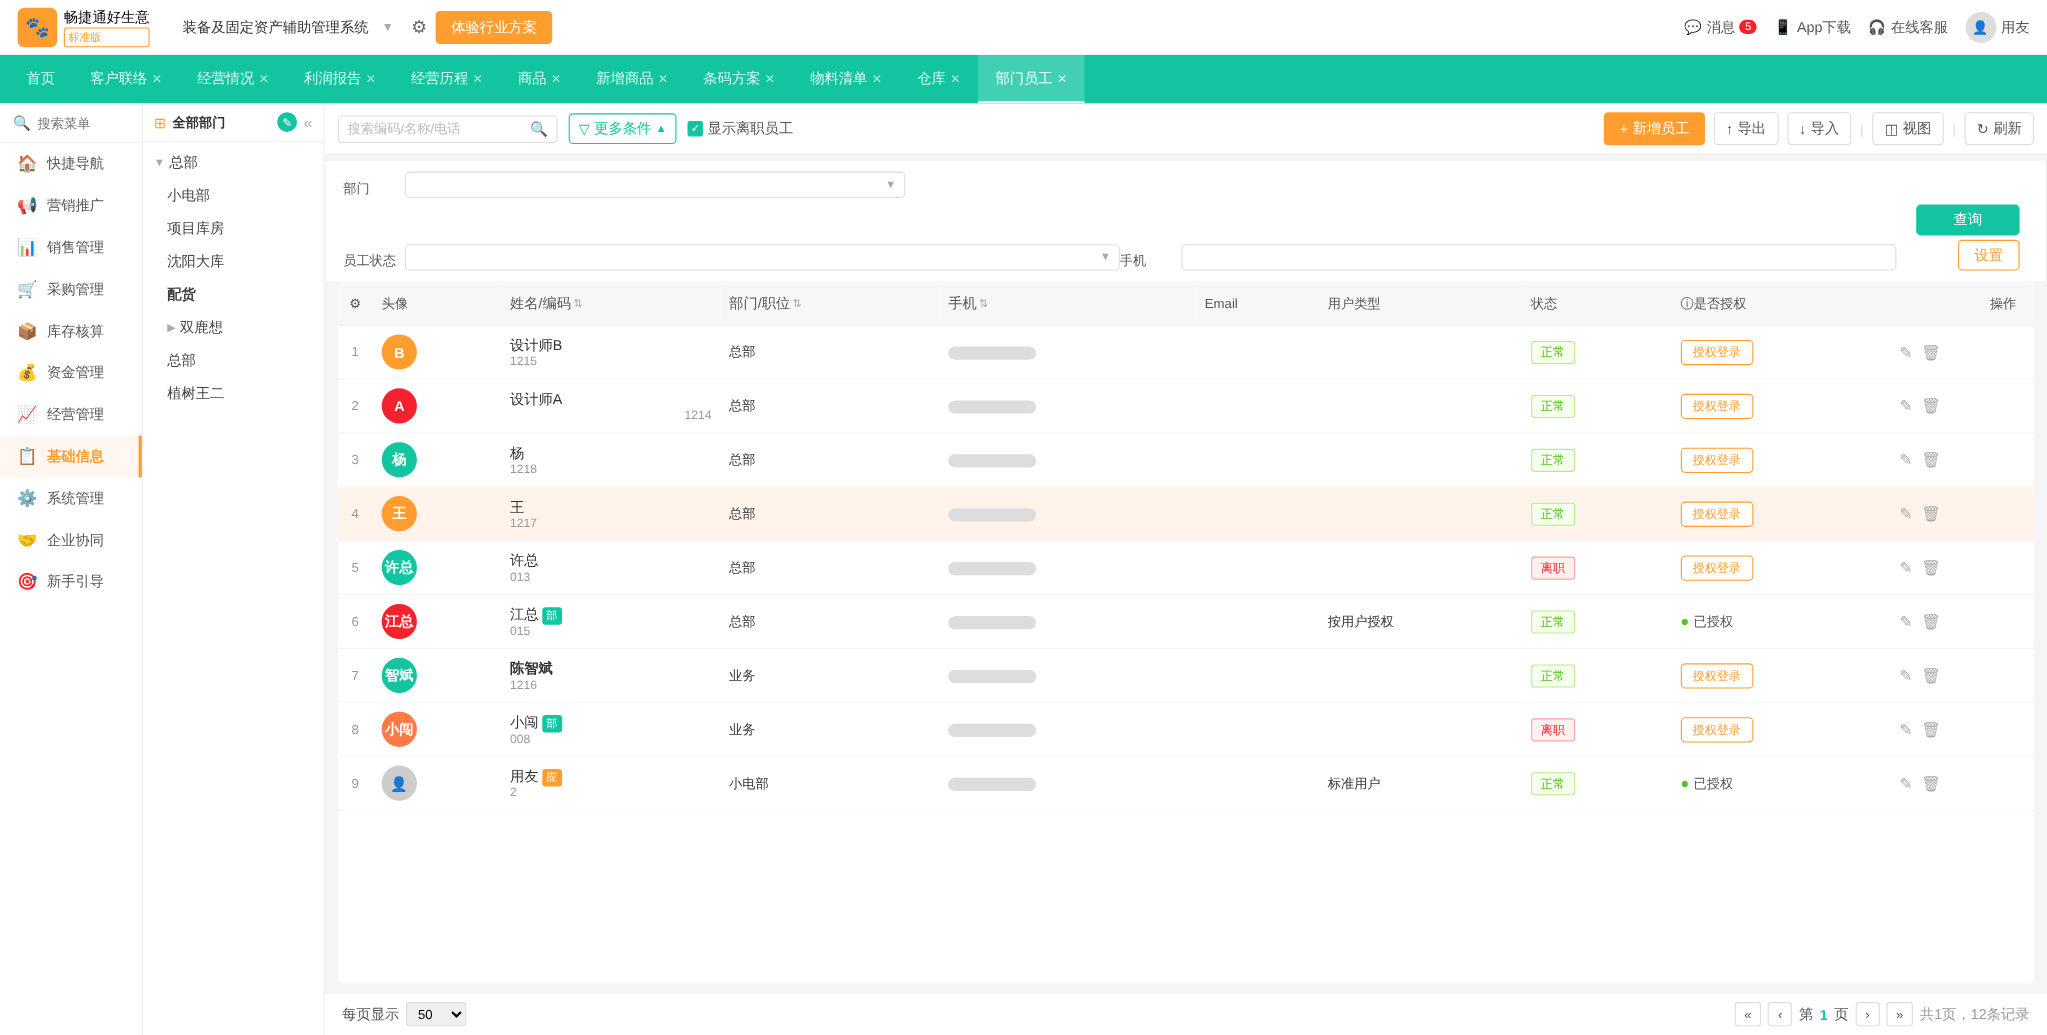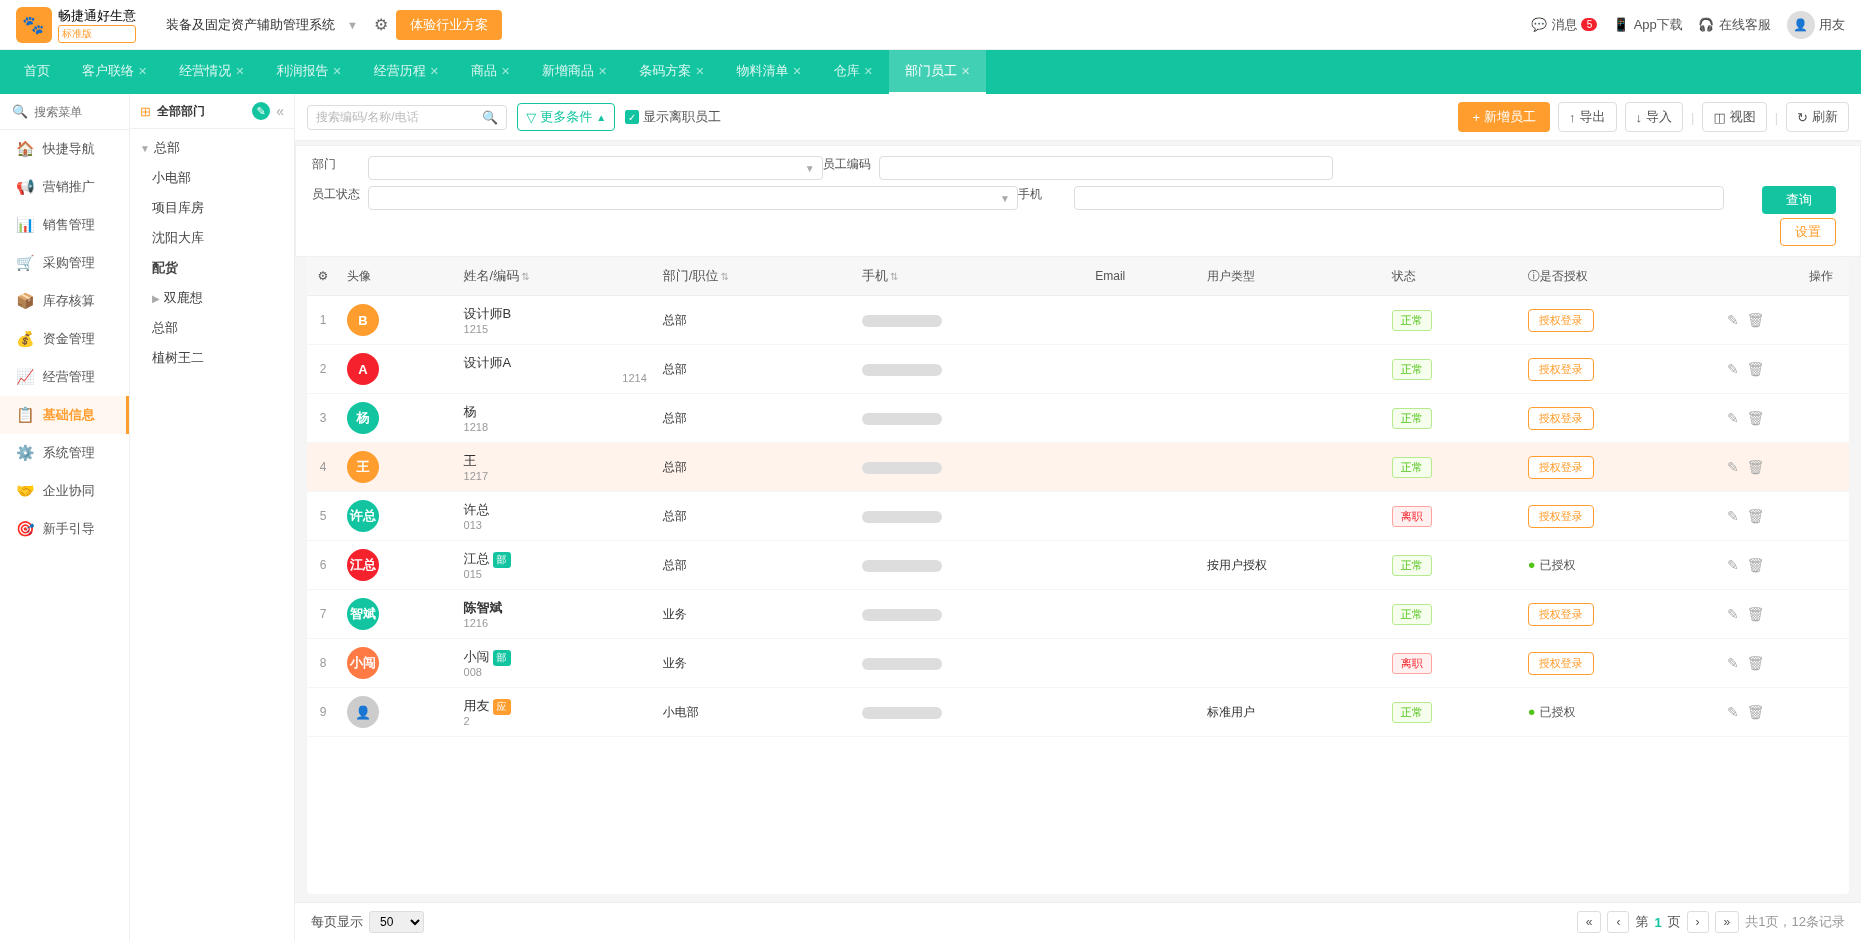--- a/index.html
+++ b/index.html
@@ -53,27 +53,27 @@
     .search-input-wrap { display: flex; align-items: center; border: 1px solid #ddd; border-radius: 4px; padding: 4px 8px; gap: 6px; background: #fff; }
     .search-input-wrap input { border: none; outline: none; font-size: 12px; width: 160px; color: #333; }
     .search-input-wrap input::placeholder { color: #bbb; }
     .filter-btn { display: flex; align-items: center; gap: 4px; color: #12c5a0; cursor: pointer; font-size: 12px; border: 1px solid #12c5a0; border-radius: 4px; padding: 4px 8px; }
     .show-resigned { display: flex; align-items: center; gap: 4px; color: #555; font-size: 12px; cursor: pointer; }
     .checkbox-custom { width: 14px; height: 14px; border: 1px solid #12c5a0; border-radius: 2px; background: #12c5a0; display: flex; align-items: center; justify-content: center; color: #fff; font-size: 10px; }
     .toolbar-right { margin-left: auto; display: flex; align-items: center; gap: 8px; }
     .btn-primary { background: #ff9d2e; color: #fff; border: none; border-radius: 4px; padding: 6px 14px; cursor: pointer; font-size: 13px; display: flex; align-items: center; gap: 4px; }
     .btn-outline { background: #fff; color: #555; border: 1px solid #ddd; border-radius: 4px; padding: 5px 10px; cursor: pointer; font-size: 12px; display: flex; align-items: center; gap: 4px; }
     .sep { color: #ddd; }
-    .filter-row { display: flex; align-items: flex-start; gap: 8px; }
+    .filter-row { display: flex; align-items: flex-end; gap: 8px; }
     .filter-label { color: #555; font-size: 12px; min-width: 48px; white-space: nowrap; }
     .filter-input { flex: 1; border: 1px solid #ddd; border-radius: 4px; padding: 4px 8px; font-size: 12px; color: #333; outline: none; }
     .select-wrap { flex: 1; position: relative; }
     .select-wrap select { width: 100%; border: 1px solid #ddd; border-radius: 4px; padding: 4px 8px; font-size: 12px; color: #333; background: #fff; outline: none; appearance: none; cursor: pointer; }
     .select-arrow { position: absolute; right: 8px; top: 50%; transform: translateY(-50%); color: #aaa; font-size: 10px; pointer-events: none; }
-    .btn-query { background: #12c5a0; color: #fff; border: none; border-radius: 4px; padding: 5px 24px; cursor: pointer; font-size: 13px; }
+    .btn-query { background: #12c5a0; color: #fff; border: none; border-radius: 4px; padding: 5px 34px; cursor: pointer; font-size: 13px; }
     .btn-setting { background: #fff; color: #ff9d2e; border: 1px solid #ff9d2e; border-radius: 4px; padding: 4px 14px; cursor: pointer; font-size: 13px; }
 
     
     .table-wrap { background: #fff; margin: 0 12px 8px; border-radius: 4px; overflow: auto; flex: 1; }
     table { width: 100%; border-collapse: collapse; }
     thead tr { background: #f7f7f7; }
     th { padding: 10px 8px; text-align: left; color: #555; font-size: 12px; font-weight: normal; border-bottom: 1px solid #eee; white-space: nowrap; }
     td { padding: 8px 8px; color: #333; font-size: 12px; border-bottom: 1px solid #f5f5f5; vertical-align: middle; }
     tr.highlighted td { background: #fff3ec; }
     .avatar { width: 32px; height: 32px; border-radius: 50%; display: flex; align-items: center; justify-content: center; color: #fff; font-size: 13px; font-weight: bold; }
@@ -326,24 +326,20 @@
       <div style="background:#fff;border:1px solid #f0f0f0;margin:4px 0 0 0;">
         <div style="display:grid;grid-template-columns:1fr 1fr 1fr;padding:10px 16px 0;">
           <div class="filter-row">
             <span class="filter-label">部门</span>
             <div class="select-wrap">
               <select>
                 <option></option>
               </select>
               <span class="select-arrow">▼</span>
             </div>
-          </div>
-          <div class="filter-row">
-            <span class="filter-label">员工编码</span>
-            <input class="filter-input" type="text" style="">
           </div>
         </div>
         <div style="display:grid;grid-template-columns:1fr 1fr 120px;padding:6px 16px 10px;">
           <div class="filter-row">
             <span class="filter-label">员工状态</span>
             <div class="select-wrap">
               <select>
                 <option></option>
               </select>
               <span class="select-arrow">▼</span>

